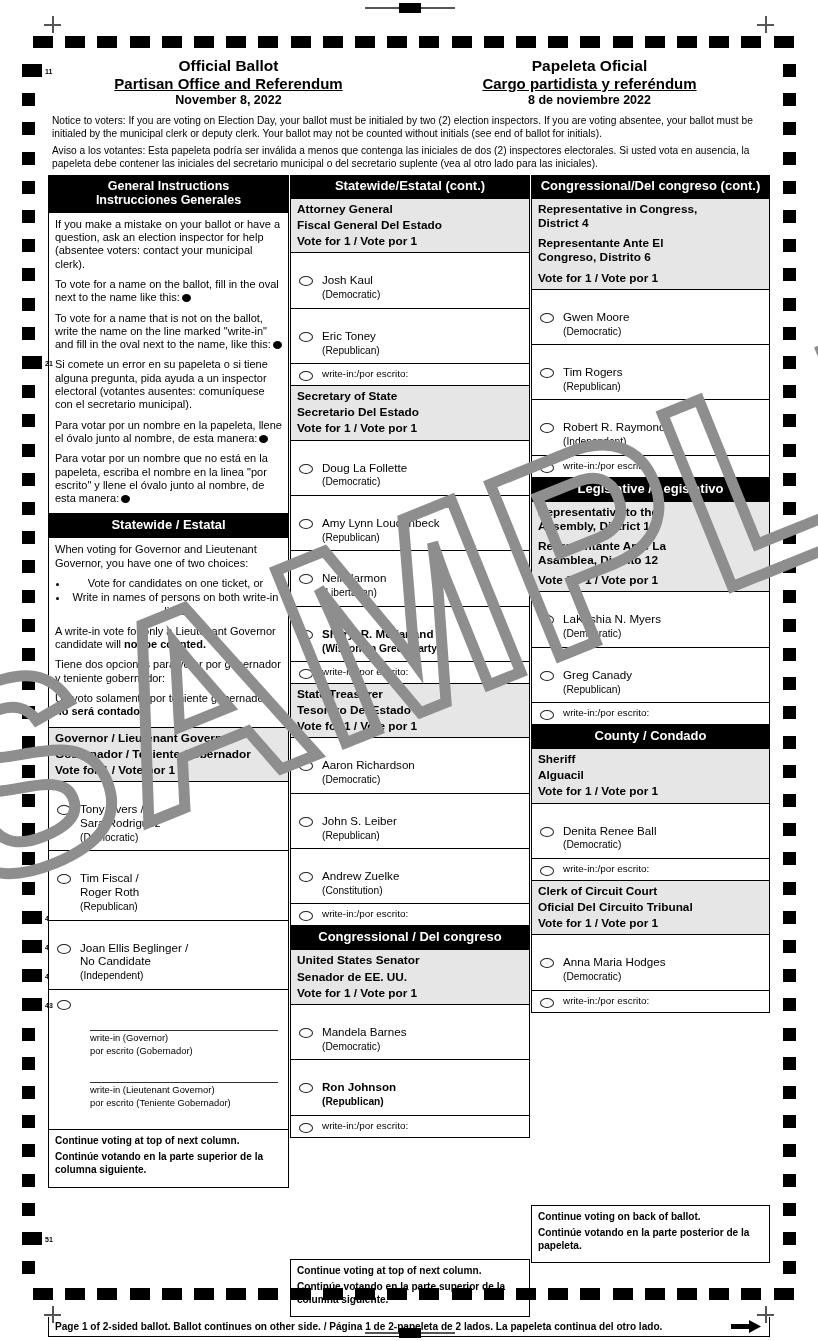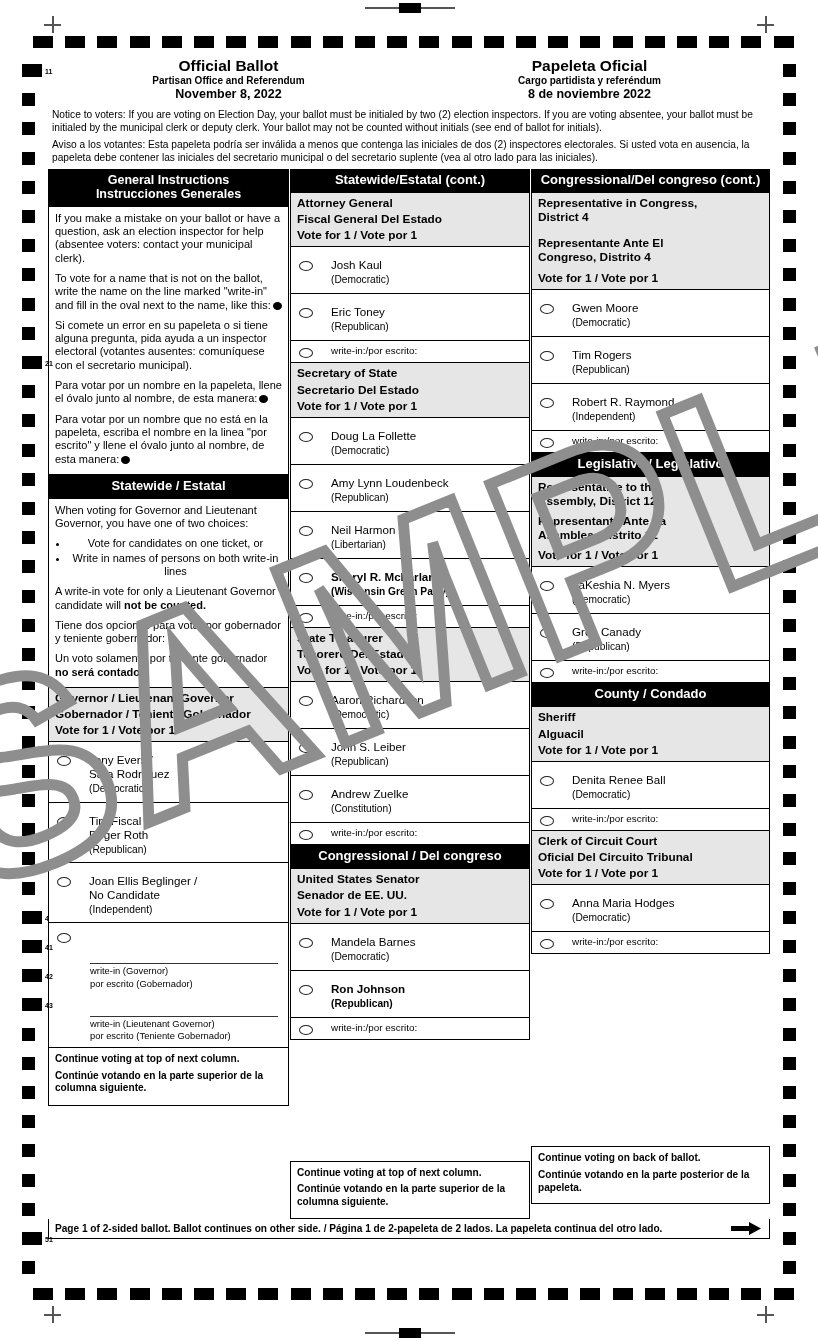--- a/index.html
+++ b/index.html
@@ -31,21 +31,21 @@
   }
   .columns{display:flex;width:100%;}
   .col{box-sizing:border-box;}
   .col-left{width:241px;}
   .col-mid{width:240px;margin-left:1px;}
   .col-right{width:239px;margin-left:1px;}
 
   .hdr-row{display:flex;justify-content:space-between;padding:0 0 6px 0;}
   .hdr-half{width:50%;text-align:center;}
   .hdr-half .l1{font-size:15.5px;font-weight:bold;line-height:1.15;}
-  .hdr-half .l2{font-size:10px;font-weight:bold;line-height:1.2;}
+  .hdr-half .l2{font-size:15px;font-weight:bold;line-height:1.2;text-decoration:underline;}
   .hdr-half .l3{font-size:12.5px;font-weight:bold;line-height:1.2;}
 
   .notice{font-size:10.2px;line-height:1.28;margin:0 0 5px 4px;}
   .notice p{margin:0 0 4px 0;}
 
   
   .banner{
     background:#000;color:#fff;text-align:center;font-weight:bold;
     font-size:13px;padding:3px 2px 4px 2px;line-height:1.15;
     border:1px solid #000;
@@ -68,34 +68,34 @@
     background:#e6e6e6;border:1px solid #000;border-top:none;
     padding:3px 6px 4px 6px;font-weight:bold;font-size:11.8px;line-height:1.2;
   }
   .office .en{margin-bottom:2px;}
   .office .es{margin-bottom:2px;}
   .office .vf{}
 
   .cand{
     border:1px solid #000;border-top:none;background:#fff;
     display:flex;align-items:flex-start;
-    padding:11px 6px 6px 7px;min-height:26px;box-sizing:border-box;gap:9px;
+    padding:20px 6px 6px 7px;min-height:26px;box-sizing:border-box;
   }
   .oval{
     flex:0 0 auto;width:12px;height:8px;border:1.4px solid #222;border-radius:50%;
     margin:3px 9px 0 1px;background:#fff;
   }
   .cand .txt{font-size:11.6px;line-height:1.2;}
   .cand .party{font-size:10.2px;line-height:1.22;}
 
   .cand.writein{padding-top:4px;padding-bottom:4px;min-height:0;}
   .cand.writein .txt{font-size:9.9px;}
 
   
-  .gov-wi{border:1px solid #000;border-top:none;padding:6px 6px 5px 7px;}
+  .gov-wi{border:1px solid #000;border-top:none;padding:6px 6px 20px 7px;}
   .gov-wi .ovalrow{height:12px;}
   .gov-wi .line{border-bottom:1px solid #333;height:22px;margin:0 4px 0 34px;}
   .gov-wi .lbl{font-size:9.4px;line-height:1.25;margin:1px 0 0 34px;}
   .gov-wi .line2{border-bottom:1px solid #333;height:20px;margin:6px 4px 0 34px;}
 
   
   .contfoot{
     border:1px solid #000;border-top:none;
     padding:5px 6px 6px 6px;font-size:10.1px;font-weight:bold;line-height:1.25;
   }
@@ -301,20 +301,21 @@
 
     <div class="col col-left">
 
       <div class="banner two">
         <div>General Instructions</div>
         <div>Instrucciones Generales</div>
       </div>
 
       <div class="instr">
         <p>If you make a mistake on your ballot or have a question, ask an election inspector for help (absentee voters: contact your municipal clerk).</p>
+        <p><span>To vote for a name on the ballot, fill in the oval next to the name like this:</span><span class="dot"></span></p>
         <p><span>To vote for a name that is not on the ballot, write the name on the line marked "write-in" and fill in the oval next to the name, like this:</span><span class="dot"></span></p>
         <p>Si comete un error en su papeleta o si tiene alguna pregunta, pida ayuda a un inspector electoral (votantes ausentes: comuníquese con el secretario municipal).</p>
         <p><span>Para votar por un nombre en la papeleta, llene el óvalo junto al nombre, de esta manera:</span><span class="dot"></span></p>
         <p><span>Para votar por un nombre que no está en la papeleta, escriba el nombre en la linea "por escrito" y llene el óvalo junto al nombre, de esta manera:</span><span class="dot"></span></p>
       </div>
 
       <div class="banner">Statewide / Estatal</div>
 
       <div class="instr">
         <p>When voting for Governor and Lieutenant Governor, you have one of two choices:</p>
@@ -506,23 +507,23 @@
 
     <div class="col col-right">
 
       <div class="banner">Congressional/Del congreso (cont.)</div>
 
       <div class="office">
         <div class="en">
           <span>Representative in Congress,</span><br>
           <span>District 4</span>
         </div>
-        <div class="es" style="margin-top:12px;">
+        <div class="es" style="margin-top:6px;">
           <span>Representante Ante El</span><br>
-          <span>Congreso, Distrito 4</span>
+          <span>Congreso, Distrito 6</span>
         </div>
         <div class="vf" style="margin-top:6px;">Vote for 1 / Vote por 1</div>
       </div>
       <div class="cand" style="min-height:47px;">
         <span class="oval"></span>
         <span class="txt">
           <span>Gwen Moore</span><br>
           <span class="party">(Democratic)</span>
         </span>
       </div>

